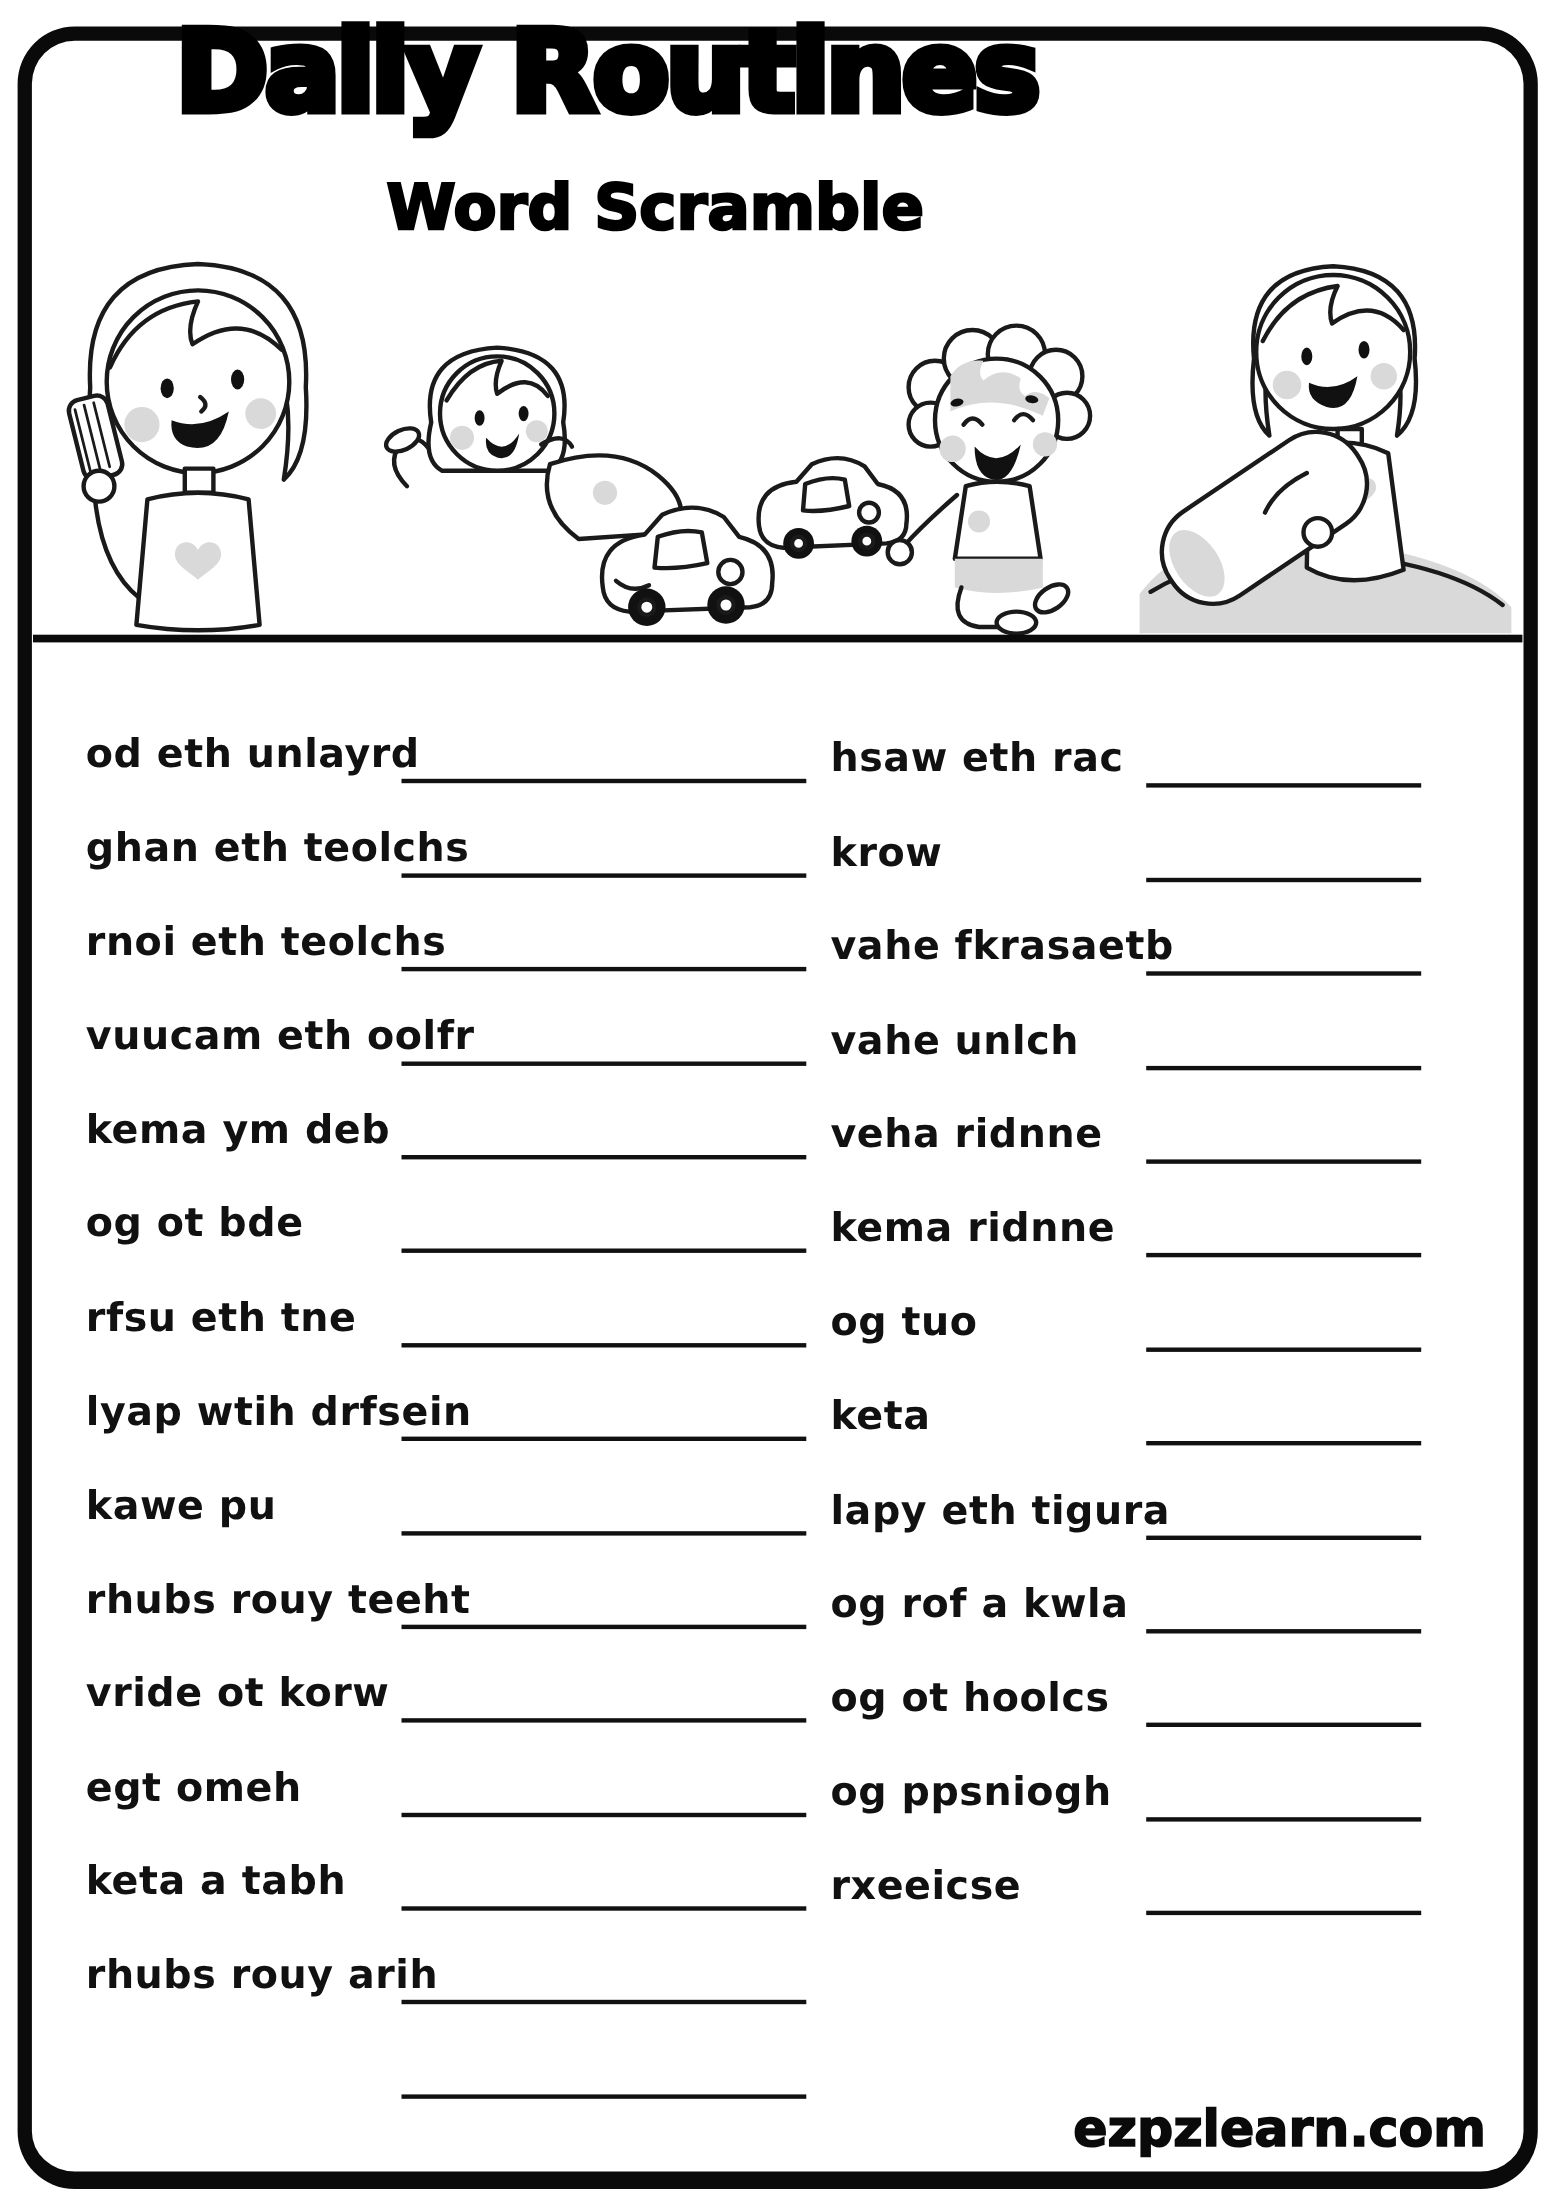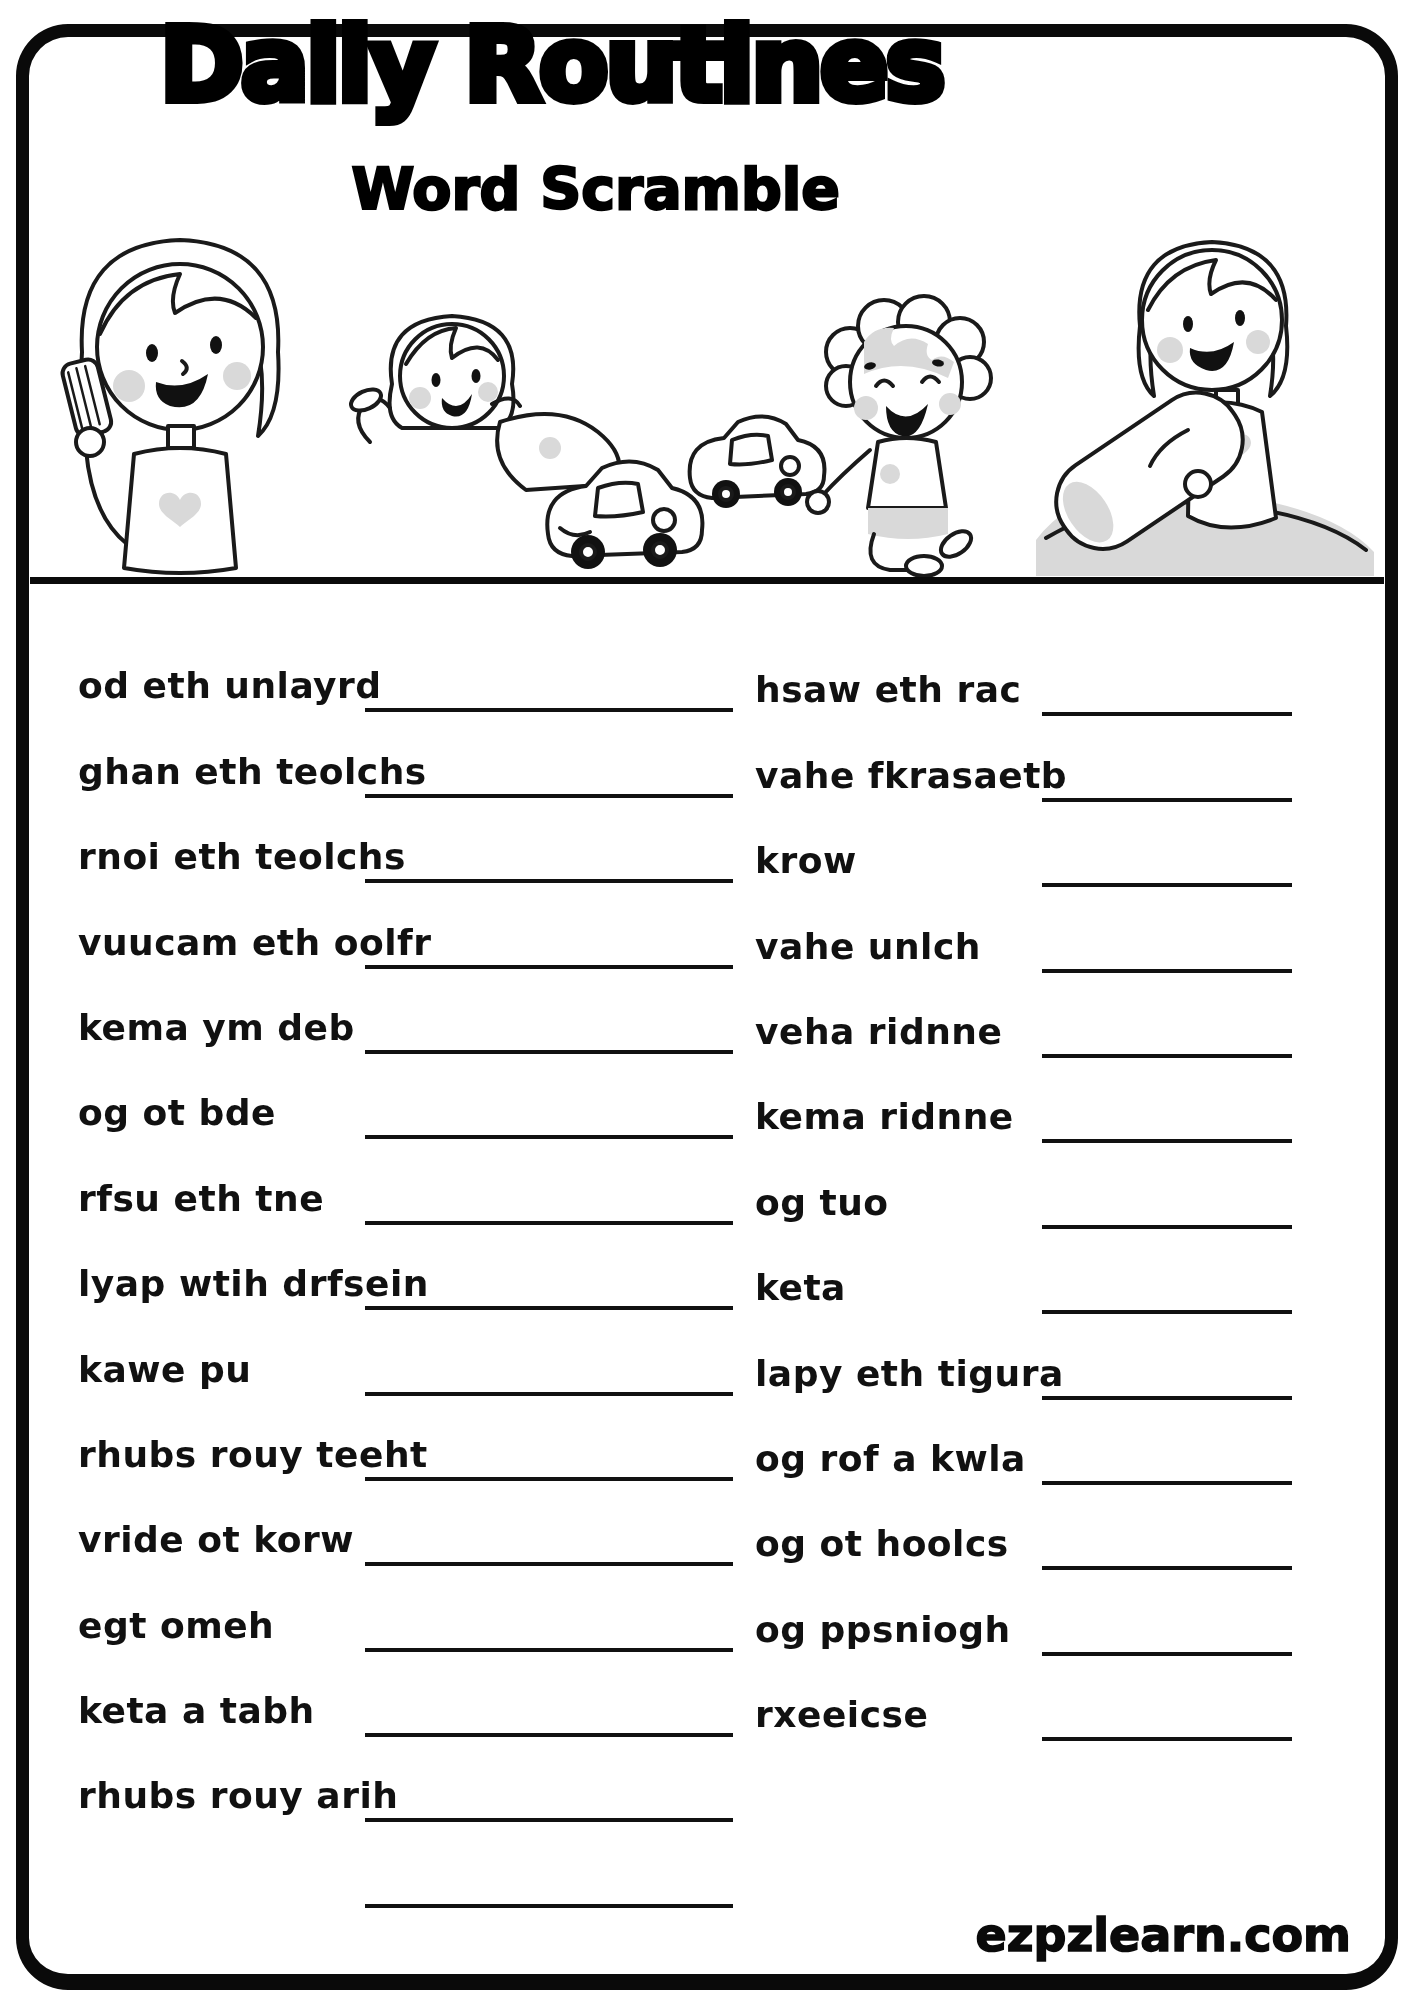--- a/index.html
+++ b/index.html
@@ -228,28 +228,28 @@
         <span class="blank"></span>
       </div>
   </div>
 
   <div class="col col-right">
     <div class="row">
         <span class="scrambled">hsaw eth rac</span>
         <span class="blank"></span>
       </div>
     <div class="row">
+        <span class="scrambled">krow</span>
+        <span class="blank"></span>
+      </div>
+    <div class="row">
         <span class="scrambled">vahe fkrasaetb</span>
         <span class="blank"></span>
       </div>
     <div class="row">
-        <span class="scrambled">krow</span>
-        <span class="blank"></span>
-      </div>
-    <div class="row">
         <span class="scrambled">vahe unlch</span>
         <span class="blank"></span>
       </div>
     <div class="row">
         <span class="scrambled">veha ridnne</span>
         <span class="blank"></span>
       </div>
     <div class="row">
         <span class="scrambled">kema ridnne</span>
         <span class="blank"></span>

